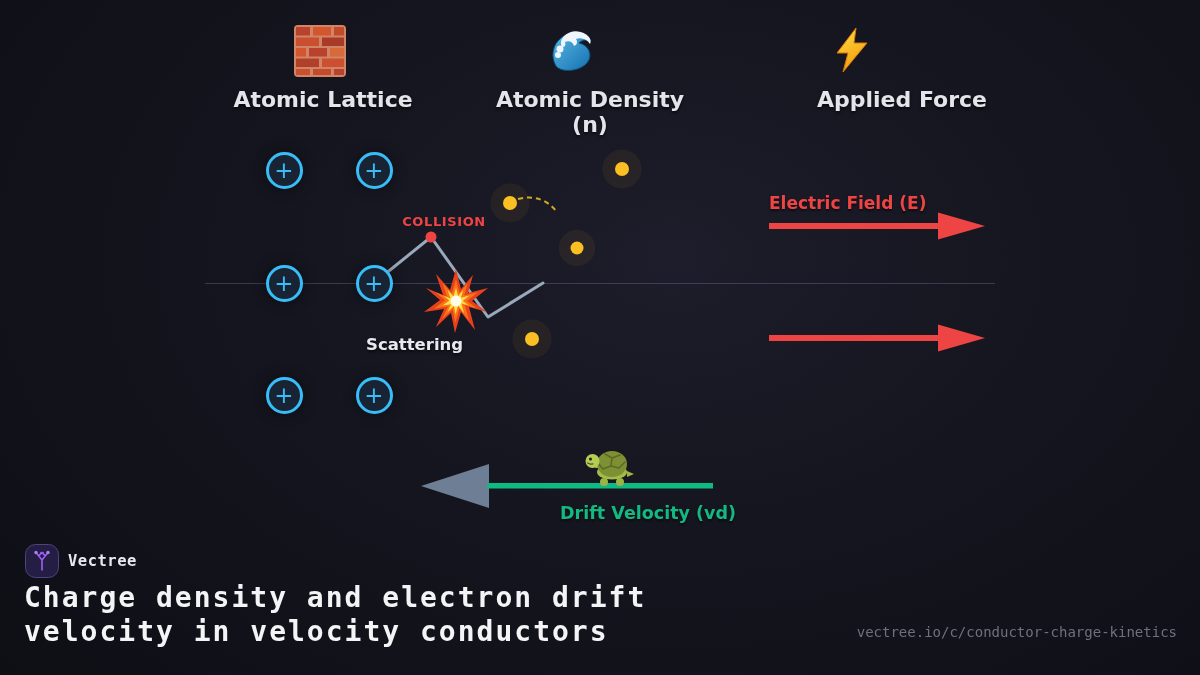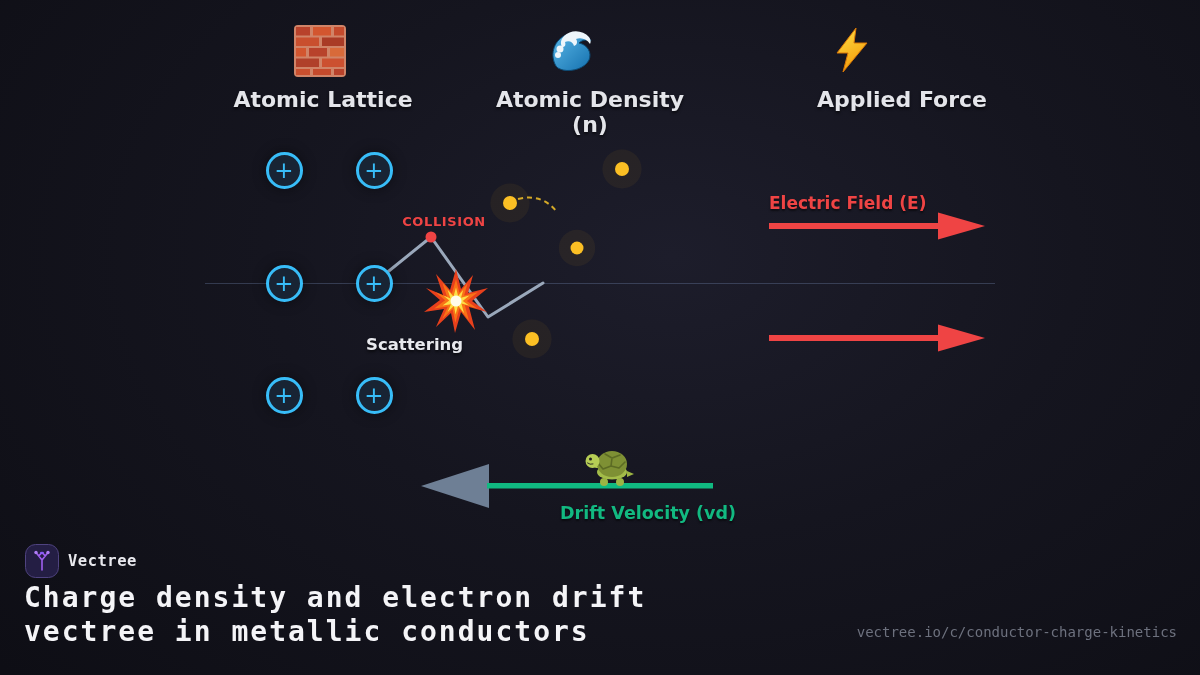--- a/index.html
+++ b/index.html
@@ -194,17 +194,17 @@
       <path d="M17 26 L17 16 M17 16 L11 8.5 M17 16 L23 8.5 M13.8 12 L16.3 9 M20.2 12 L17.7 9" stroke="#9f5ff0" stroke-width="1.6" fill="none" stroke-linecap="round"></path>
       <circle cx="11" cy="8.5" r="1.7" fill="#b07df5"></circle>
       <circle cx="23" cy="8.5" r="1.7" fill="#b07df5"></circle>
       <circle cx="16.3" cy="9" r="1.2" fill="#8b5cf6"></circle>
       <circle cx="17.7" cy="9" r="1.2" fill="#8b5cf6"></circle>
     </svg>
   </div>
   <div class="brand-text">Vectree</div>
   <div class="title">
     <div>Charge density and electron drift</div>
-    <div>vectree in metallic conductors</div>
+    <div>velocity in velocity conductors</div>
   </div>
   <div class="url">vectree.io/c/conductor-charge-kinetics</div>
 
 </div>
 
 </body></html>

